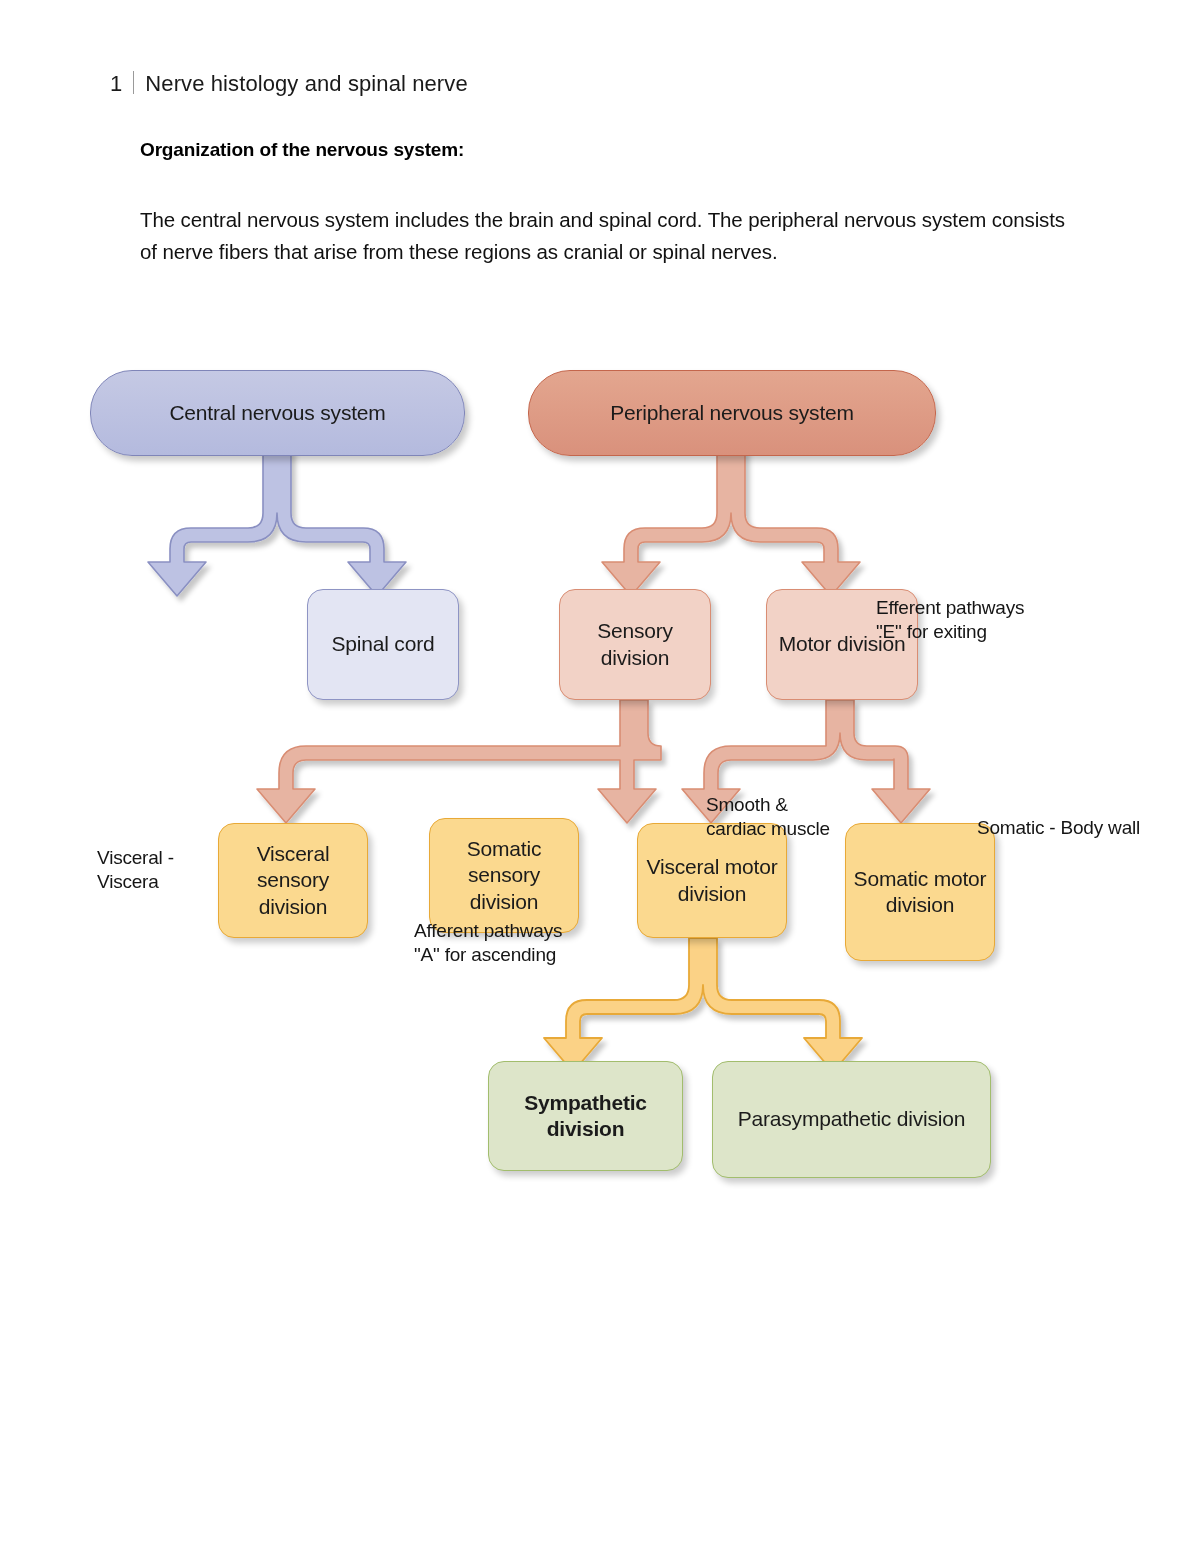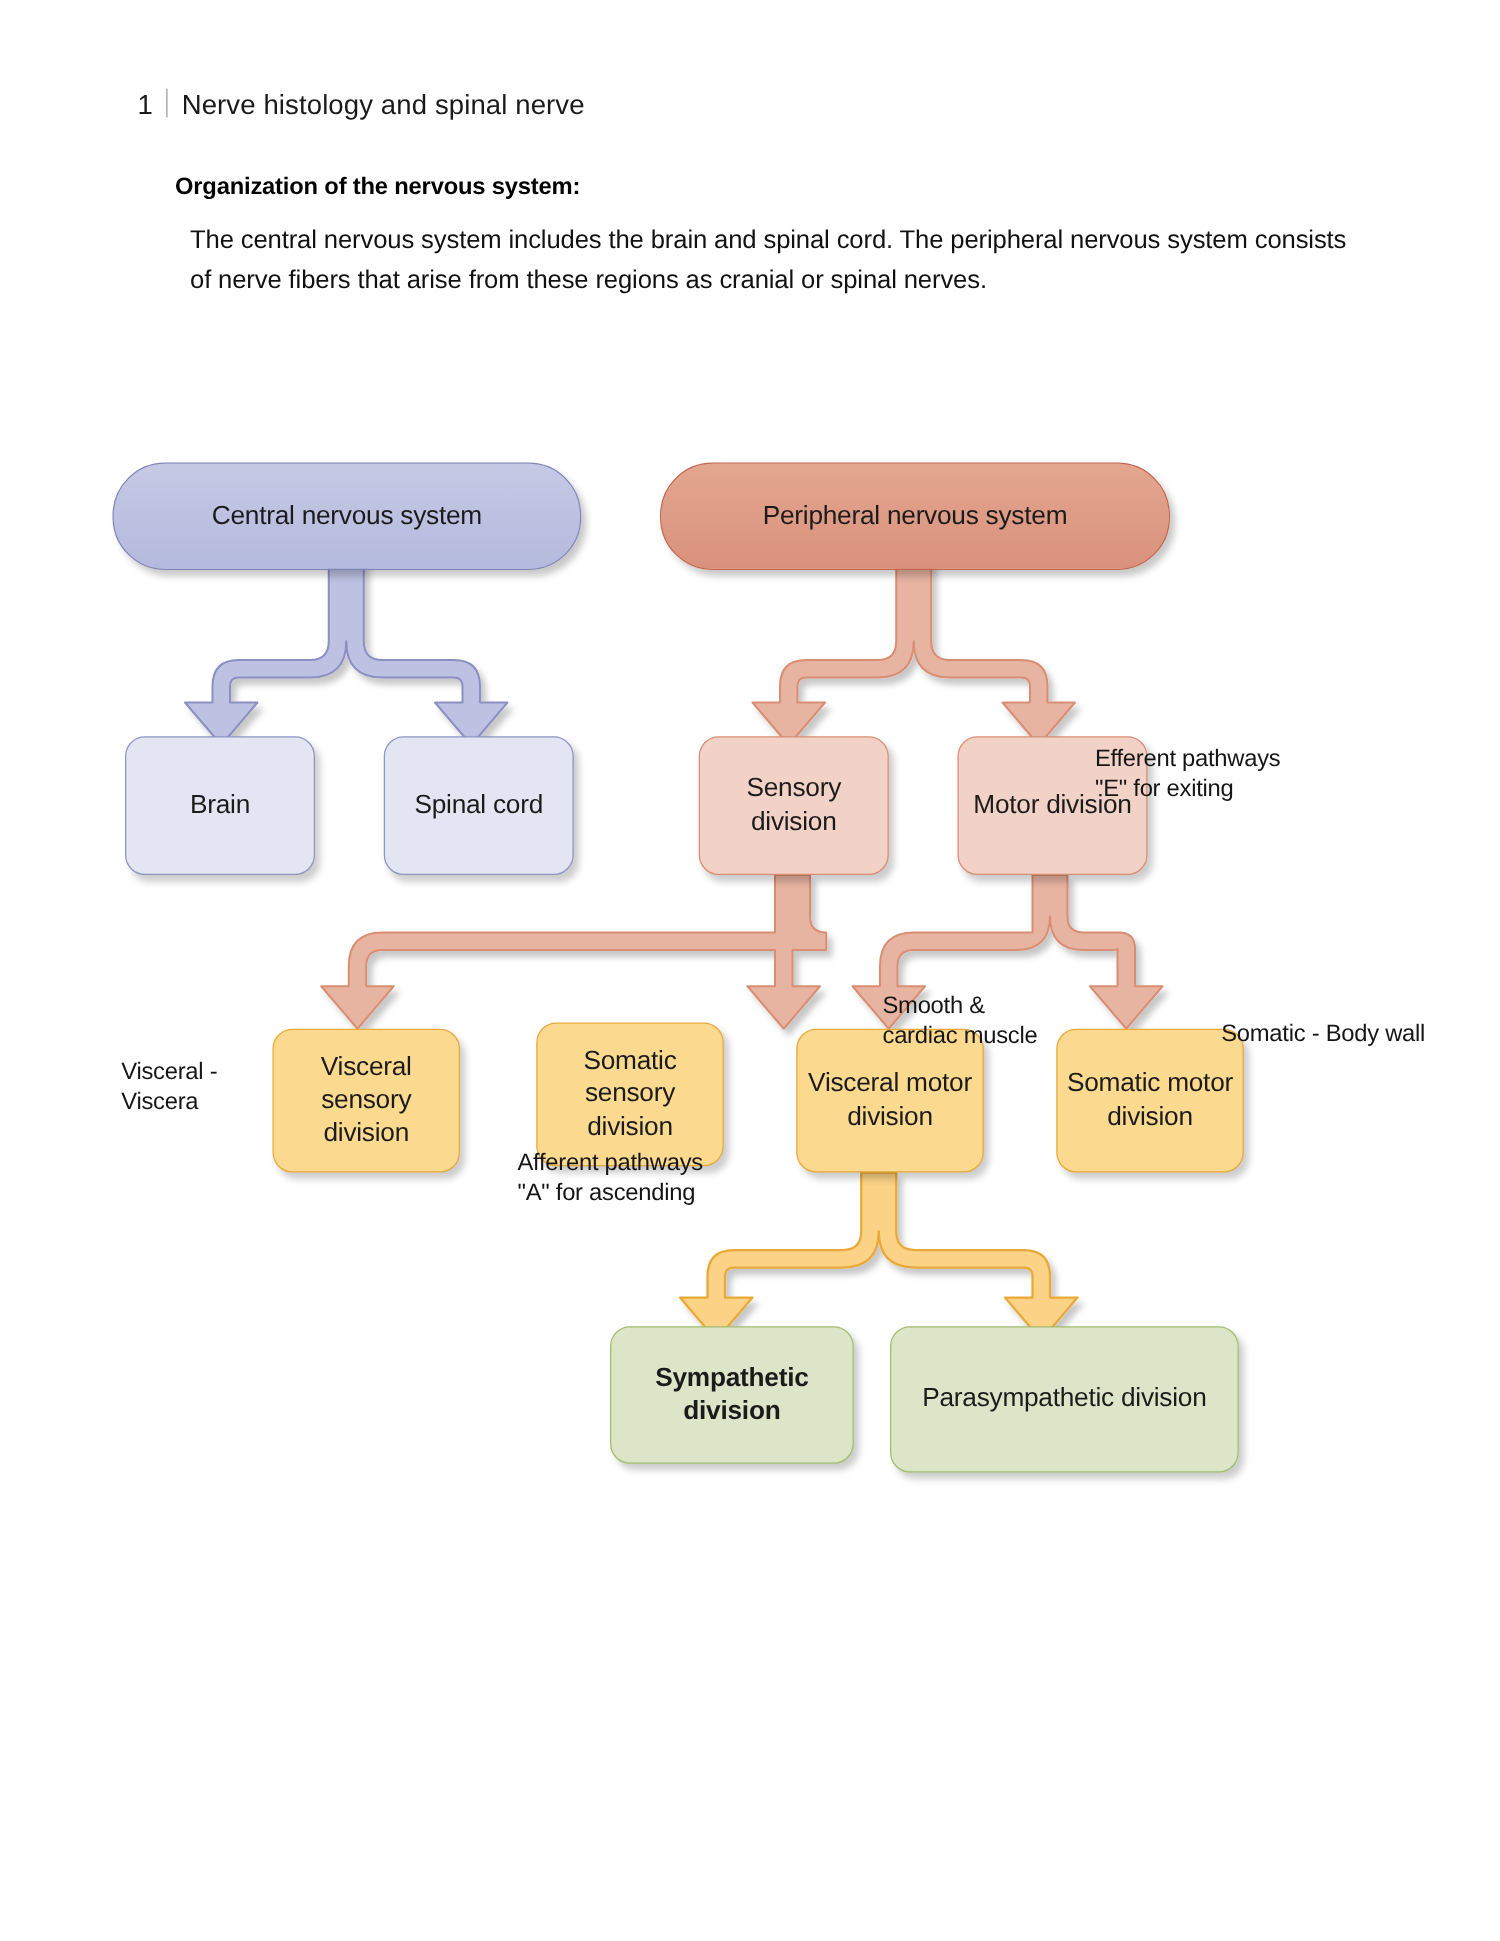--- a/index.html
+++ b/index.html
@@ -48,27 +48,26 @@
     left: 140px;
     top: 139px;
     font-size: 19px;
     font-weight: bold;
     color: #000;
     letter-spacing: -0.15px;
   }
   .body-para {
     position: absolute;
     left: 140px;
-    top: 176px;
+    top: 204px;
     width: 930px;
     font-size: 20.5px;
     line-height: 32px;
     color: #111;
     letter-spacing: -0.1px;
-    margin-left: 12px;
   }
 
   
   .diagram {
     position: absolute;
     left: 0;
     top: 0;
     width: 1200px;
     height: 1553px;
   }
@@ -349,23 +348,20 @@
     </svg>
 
     <div class="node n-cns" style="left:90px; top:370px; width:375px; height:86px;">
       <div class="node-inner">Central nervous system</div>
     </div>
 
     <div class="node n-pns" style="left:528px; top:370px; width:408px; height:86px;">
       <div class="node-inner">Peripheral nervous system</div>
     </div>
 
-    <div class="node n-blue" style="left:100px; top:589px; width:152px; height:111px;">
-      <div class="node-inner">Brain</div>
-    </div>
 
     <div class="node n-blue" style="left:307px; top:589px; width:152px; height:111px;align-items:center;">
       <div class="node-inner">Spinal
 cord</div>
     </div>
 
     <div class="node n-red" style="left:559px; top:589px; width:152px; height:111px;">
       <div class="node-inner">Sensory
 division</div>
     </div>
@@ -386,21 +382,21 @@
 sensory
 division</div>
     </div>
 
     <div class="node n-yellow" style="left:637px; top:823px; width:150px; height:115px;">
       <div class="node-inner">Visceral
 motor
 division</div>
     </div>
 
-    <div class="node n-yellow" style="left:845px; top:823px; width:150px; height:115px;">
+    <div class="node n-yellow" style="left:845px; top:823px; width:150px; height:138px;">
       <div class="node-inner">Somatic
 motor
 division</div>
     </div>
 
     <div class="node n-green" style="left:488px; top:1061px; width:195px; height:110px;font-weight:bold;">
       <div class="node-inner">Sympathetic
 division</div>
     </div>
 

